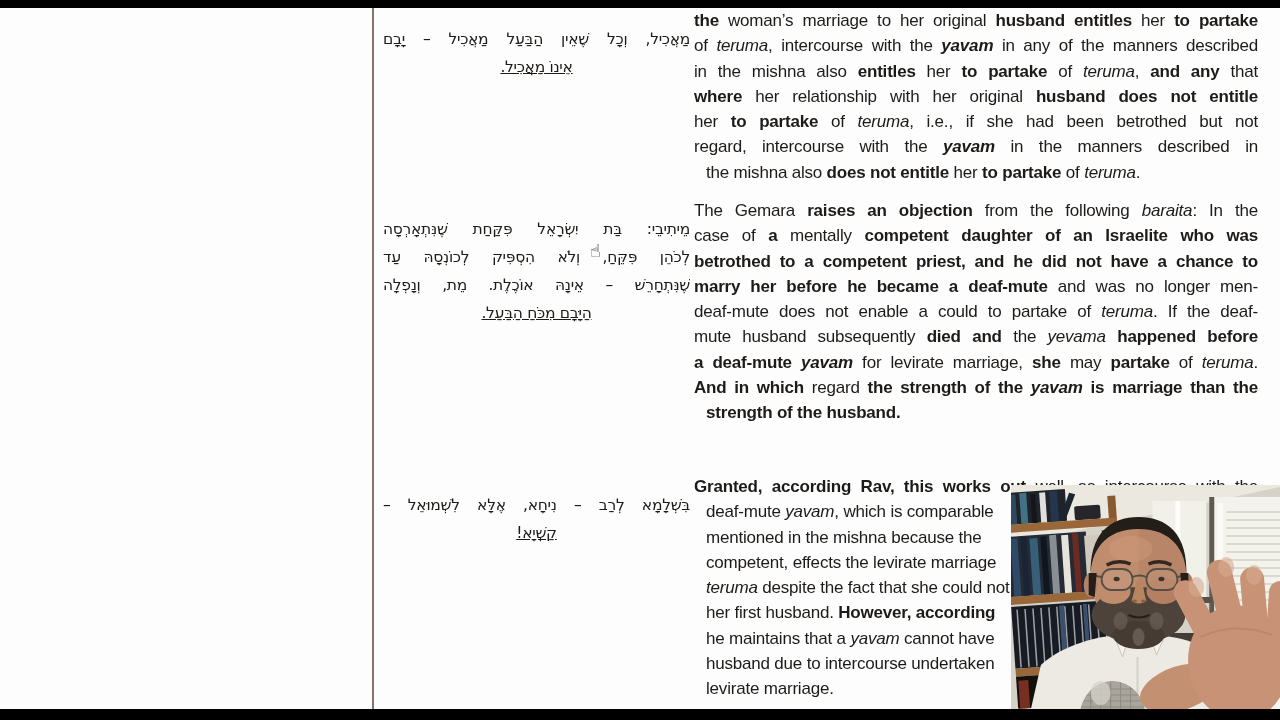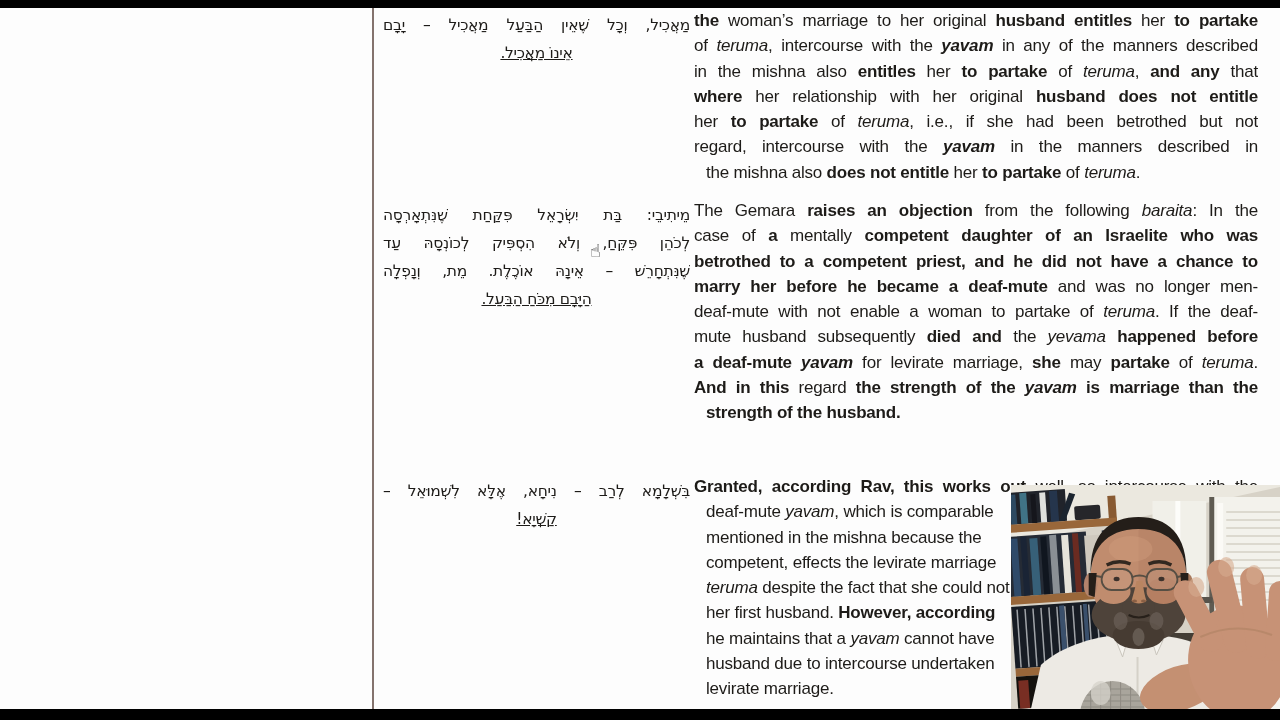--- a/index.html
+++ b/index.html
@@ -14,21 +14,21 @@
   }
   #divider{
     position:absolute;left:372px;top:0;width:2px;height:100%;
     background:var(--divider,#84736d);
   }
   .row{position:absolute;left:0;width:100%;}
   #row1{top:0px}
   #row2{top:190px}
   #row3{top:466px}
   .he{
-    position:absolute;left:383px;width:307px;top:3px;
+    position:absolute;left:383px;width:307px;top:17px;
     direction:rtl;
     font-family:"DejaVu Sans",sans-serif;
     color:var(--text,#1d1b18);
   }
   .he .line{
     height:28px;line-height:28px;font-size:15.5px;letter-spacing:-0.3px;
     overflow:hidden;text-align:justify;text-align-last:justify;
   }
   .en{
     position:absolute;left:694px;width:564px;top:0;
@@ -82,24 +82,24 @@
         <div class="line"><span class="r">מֵיתִיבֵי: בַּת יִשְׂרָאֵל פִּקַּחַת שֶׁנִּתְאָרְסָה</span></div>
         <div class="line"><span class="r">לְכֹהֵן פִּקֵּחַ, וְלֹא הִסְפִּיק לְכוֹנְסָהּ עַד</span></div>
         <div class="line"><span class="r">שֶׁנִּתְחָרֵשׁ – אֵינָהּ אוֹכֶלֶת. מֵת, וְנָפְלָה</span></div>
         <div class="line align-center"><span class="r">הַיָּבָם מִכֹּחַ הַבַּעַל.</span></div>
       </div>
     <div class="en">
         <div class="line"><span class="r">The Gemara </span><span class="r b">raises an objection</span><span class="r"> from the following </span><span class="r i">baraita</span><span class="r">: In the</span></div>
         <div class="line"><span class="r">case of </span><span class="r b">a</span><span class="r"> mentally </span><span class="r b">competent daughter of an Israelite who was</span></div>
         <div class="line"><span class="r b">betrothed to a competent priest, and he did not have a chance to</span></div>
         <div class="line"><span class="r b">marry her before he became a deaf-mute</span><span class="r"> and was no longer men-</span></div>
-        <div class="line"><span class="r">deaf-mute with not enable a woman to partake of </span><span class="r i">teruma</span><span class="r">. If the deaf-</span></div>
+        <div class="line"><span class="r">deaf-mute does not enable a could to partake of </span><span class="r i">teruma</span><span class="r">. If the deaf-</span></div>
         <div class="line"><span class="r">mute husband subsequently </span><span class="r b">died and</span><span class="r"> the </span><span class="r i">yevama</span><span class="r"> </span><span class="r b">happened before</span></div>
         <div class="line"><span class="r b">a deaf-mute </span><span class="r bi">yavam</span><span class="r"> for levirate marriage, </span><span class="r b">she</span><span class="r"> may </span><span class="r b">partake</span><span class="r"> of </span><span class="r i">teruma</span><span class="r">.</span></div>
-        <div class="line"><span class="r b">And in this</span><span class="r"> regard </span><span class="r b">the strength of the </span><span class="r bi">yavam</span><span class="r b"> is marriage than the</span></div>
+        <div class="line"><span class="r b">And in which</span><span class="r"> regard </span><span class="r b">the strength of the </span><span class="r bi">yavam</span><span class="r b"> is marriage than the</span></div>
         <div class="line align-start"><span class="r b">strength of the husband.</span></div>
       </div>
   </div>
 
   <div class="row" id="row3">
     <div class="he">
         <div class="line"><span class="r">בִּשְׁלָמָא לְרַב – נִיחָא, אֶלָּא לִשְׁמוּאֵל –</span></div>
         <div class="line align-center"><span class="r">קַשְׁיָא!</span></div>
       </div>
     <div class="en">

